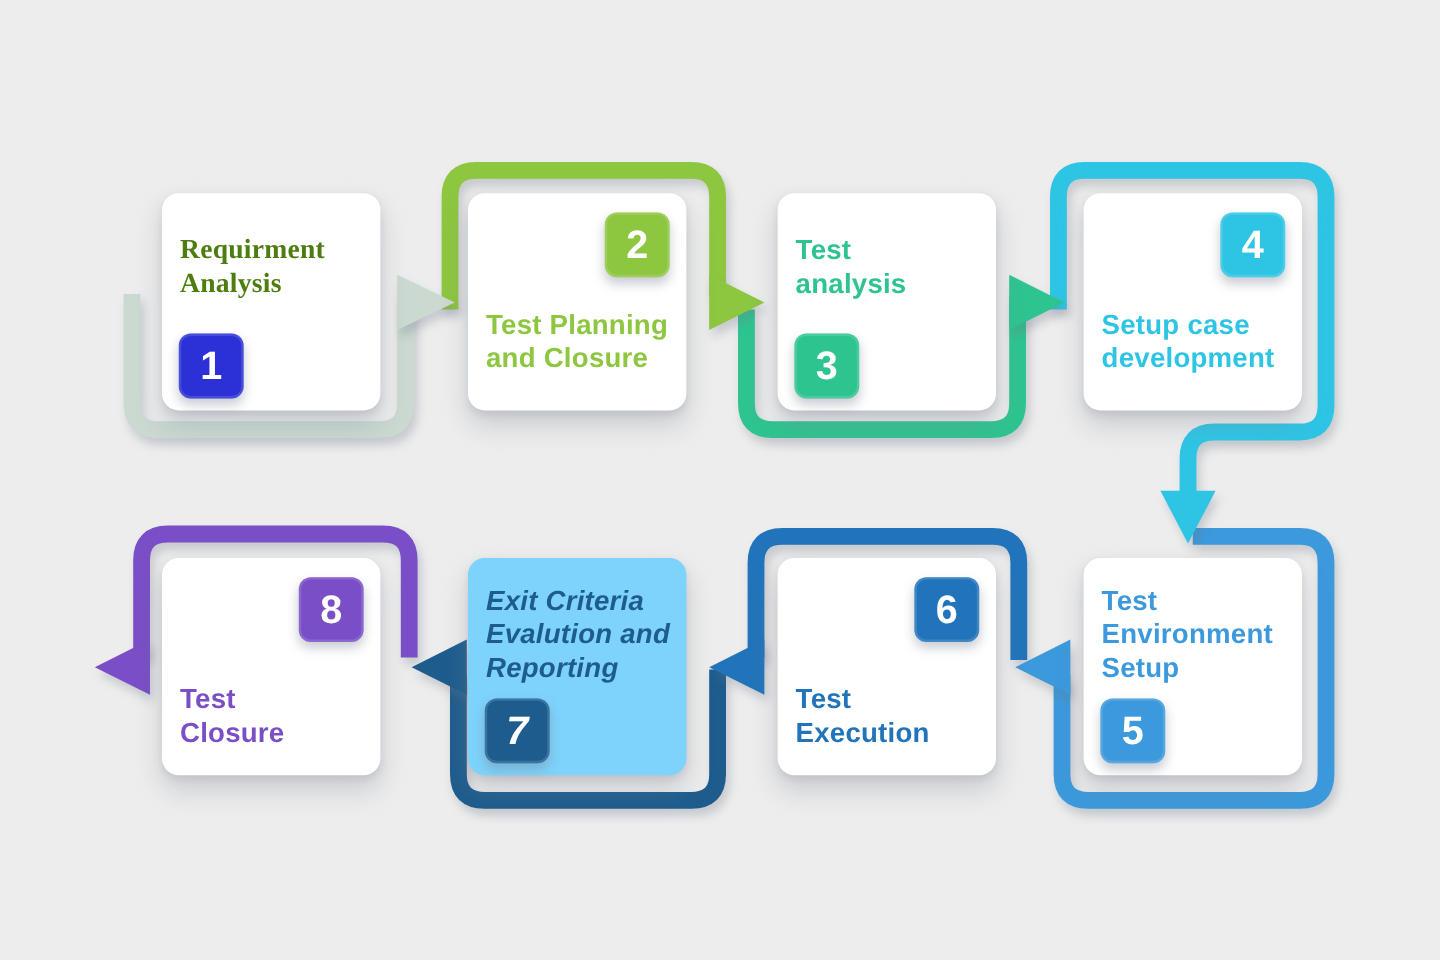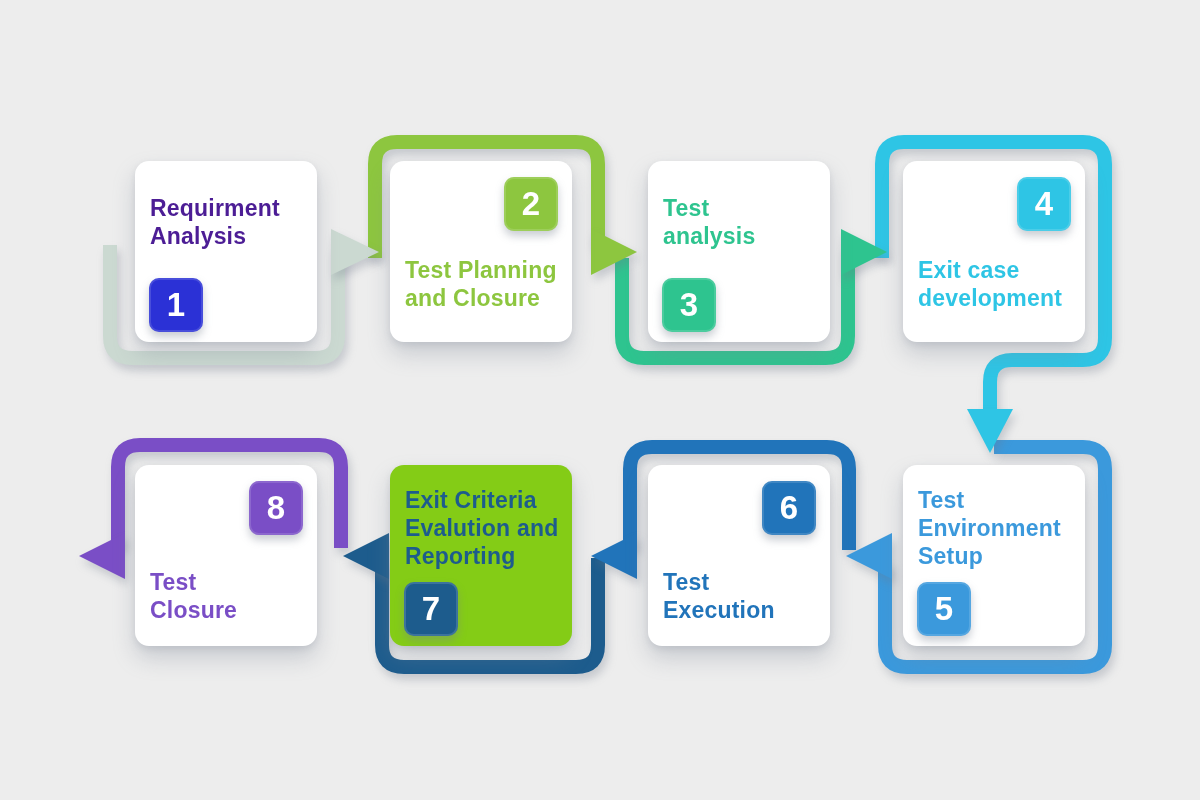--- a/index.html
+++ b/index.html
@@ -81,57 +81,57 @@
     <polygon class="arrowhead" points="591,229 591,275 637,252" fill="#8DC63F"></polygon>
     <polygon class="arrowhead" points="841,229 841,275 887,252" fill="#2EC48F"></polygon>
     <polygon class="arrowhead" points="967,409 1013,409 990,453" fill="#2EC5E5"></polygon>
     <polygon class="arrowhead" points="892,533 892,579 846,556" fill="#3B99DC"></polygon>
     <polygon class="arrowhead" points="637,533 637,579 591,556" fill="#2174BA"></polygon>
     <polygon class="arrowhead" points="389,533 389,579 343,556" fill="#1D5C8D"></polygon>
     <polygon class="arrowhead" points="125,533 125,579 79,556" fill="#7A4EC6"></polygon>
   </svg>
 
   <div class="card c1" style="background: rgb(255, 255, 255);">
-    <div class="title t-a" style="color: #4c1d95;">Requirment
+    <div class="title t-a" style="color: #4d7c0f; font-family: Liberation Serif, serif;">Requirment
 Analysis</div>
     <div class="badge badge-bl" style="background: rgb(43, 49, 214);">1</div>
   </div>
 
   <div class="card c2" style="background: rgb(255, 255, 255);">
     <div class="title t-b" style="color: rgb(141, 198, 63);">Test Planning
 and Closure</div>
     <div class="badge badge-tr" style="background: rgb(141, 198, 63);">2</div>
   </div>
 
   <div class="card c3" style="background: rgb(255, 255, 255);">
     <div class="title t-a" style="color: rgb(46, 196, 143);">Test
 analysis</div>
     <div class="badge badge-bl" style="background: rgb(46, 196, 143);">3</div>
   </div>
 
   <div class="card c4" style="background: rgb(255, 255, 255);">
-    <div class="title t-b" style="color: rgb(46, 197, 229);">Exit case
+    <div class="title t-b" style="color: rgb(46, 197, 229);">Setup case
 development</div>
     <div class="badge badge-tr" style="background: rgb(46, 197, 229);">4</div>
   </div>
 
   <div class="card c5" style="background: rgb(255, 255, 255);">
     <div class="title t-c" style="color: rgb(59, 153, 220);">Test
 Environment
 Setup</div>
     <div class="badge badge-bl" style="background: rgb(59, 153, 220);">5</div>
   </div>
 
   <div class="card c6" style="background: rgb(255, 255, 255);">
     <div class="title t-d" style="color: rgb(33, 116, 186);">Test
 Execution</div>
     <div class="badge badge-tr" style="background: rgb(33, 116, 186);">6</div>
   </div>
 
-  <div class="card c7" style="background: #84cc16;">
+  <div class="card c7" style="background: #7dd3fc; font-style: italic;">
     <div class="title t-c" style="color: rgb(29, 92, 141);">Exit Criteria
 Evalution and
 Reporting</div>
     <div class="badge badge-bl" style="background: rgb(29, 92, 141);">7</div>
   </div>
 
   <div class="card c8" style="background: rgb(255, 255, 255);">
     <div class="title t-d" style="color: rgb(122, 78, 198);">Test
 Closure</div>
     <div class="badge badge-tr" style="background: rgb(122, 78, 198);">8</div>

